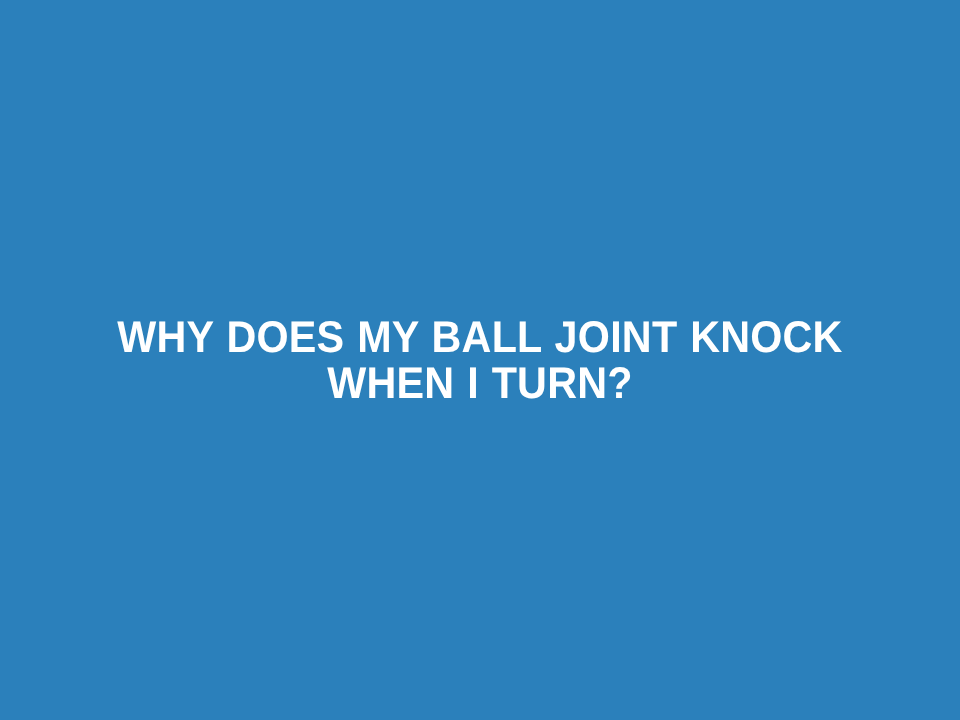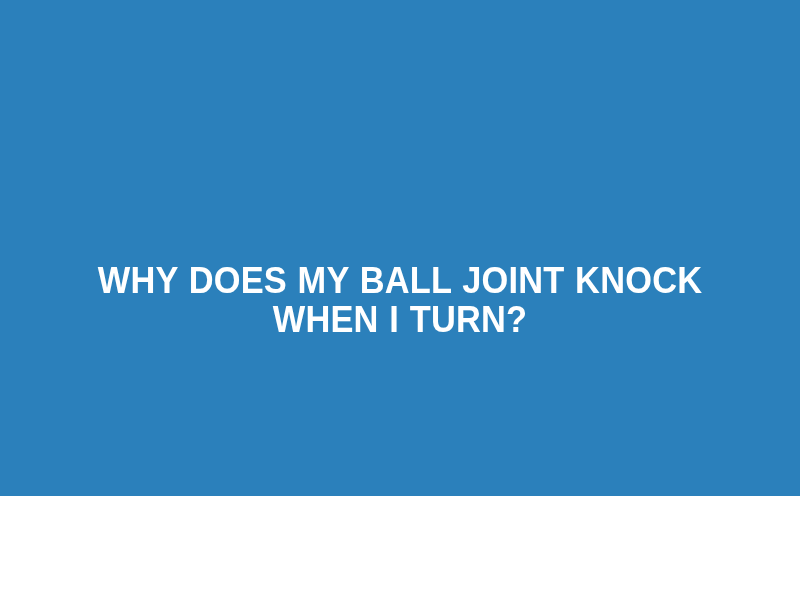--- a/index.html
+++ b/index.html
@@ -12,21 +12,21 @@
     width: 800px;
     height: 600px;
     overflow: hidden;
     font-family: "Liberation Sans", "DejaVu Sans", sans-serif;
   }
 
   #featured-card {
     position: relative;
     box-sizing: border-box;
     width: 800px;
-    height: 496px;
+    height: 600px;
     background-color: #2b80bb;
     display: flex;
     align-items: center;
     justify-content: center;
   }
 
   #title-block {
     position: absolute;
     left: 0;
     top: 0;

